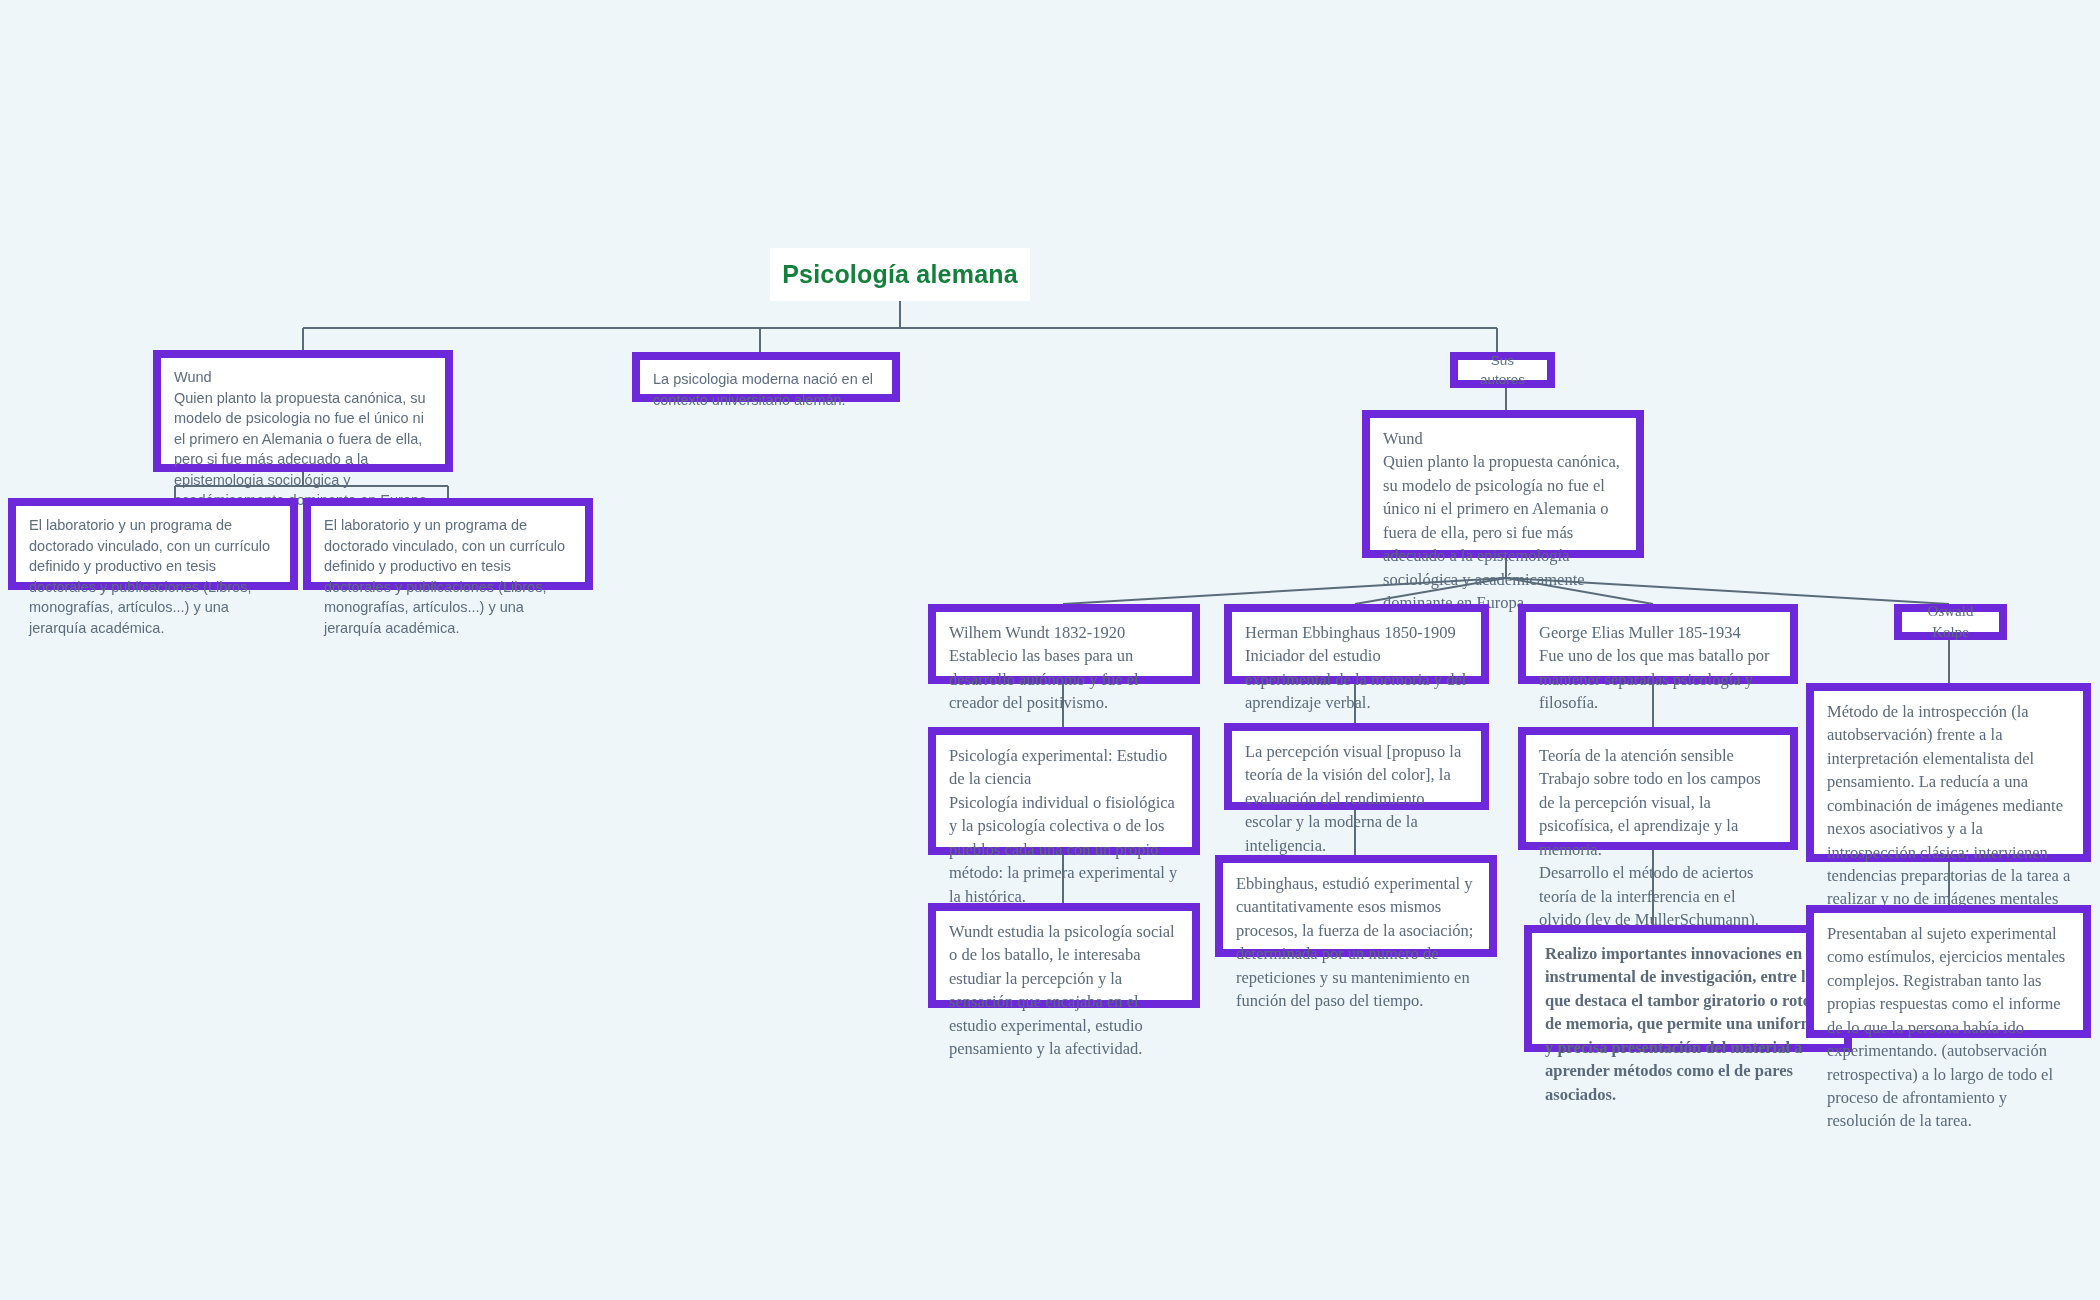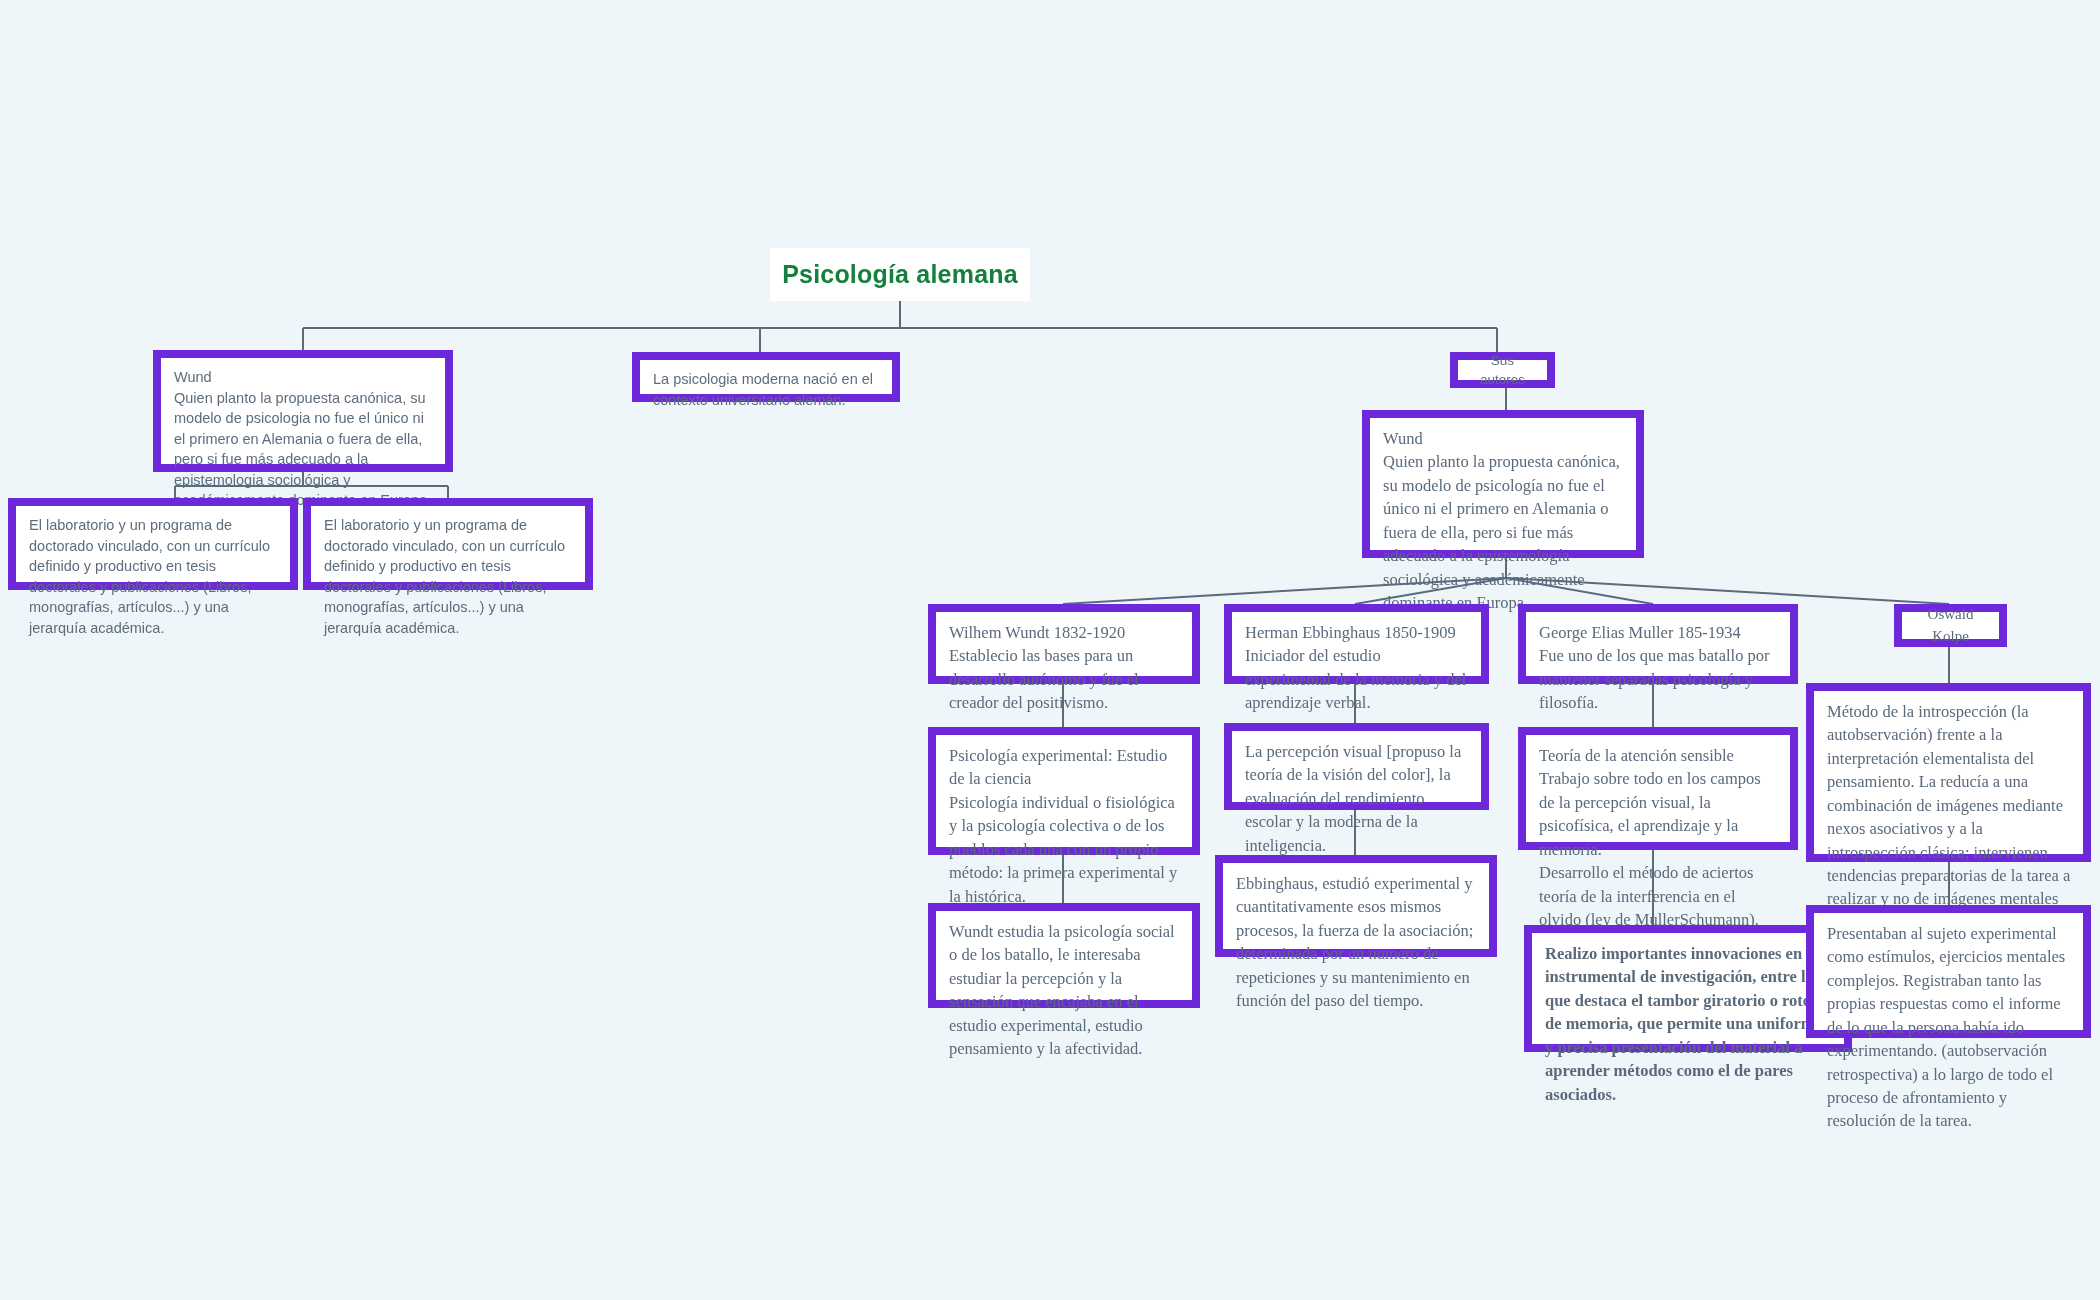--- a/index.html
+++ b/index.html
@@ -145,17 +145,17 @@
   <div class="node serif" style="left:1224px; top:723px; width:265px; height:87px;">La percepción visual [propuso la teoría de la visión del color], la evaluación del rendimiento escolar y la moderna de la inteligencia.</div>
   <div class="node serif" style="left:1215px; top:855px; width:282px; height:102px;">Ebbinghaus, estudió experimental y cuantitativamente esos mismos procesos, la fuerza de la asociación; determinada por un numero de repeticiones y su mantenimiento en función del paso del tiempo.</div>
 
   <div class="node serif" style="left:1518px; top:604px; width:280px; height:80px;">George Elias Muller 185-1934
 Fue uno de los que mas batallo por mantener separadas psicología y filosofía.</div>
   <div class="node serif" style="left:1518px; top:727px; width:280px; height:123px;">Teoría de la atención sensible
 Trabajo sobre todo en los campos de la percepción visual, la psicofísica, el aprendizaje y la memoria.
 Desarrollo el método de aciertos teoría de la interferencia en el olvido (ley de MullerSchumann).</div>
   <div class="node serif" style="left:1524px; top:925px; width:328px; height:127px;font-weight:bold;">Realizo importantes innovaciones en el instrumental de investigación, entre los que destaca el tambor giratorio o rotor de memoria, que permite una uniforme y precisa presentación del material a aprender métodos como el de pares asociados.</div>
 
-  <div class="node serif centered" style="left:1894px; top:604px; width:113px; height:43px; font-size:15px;">Oswald Kolpe</div>
+  <div class="node serif centered" style="left:1894px; top:604px; width:113px; height:36px; font-size:15px;">Oswald Kolpe</div>
   <div class="node serif" style="left:1806px; top:683px; width:285px; height:179px;">Método de la introspección (la autobservación) frente a la interpretación elementalista del pensamiento. La reducía a una combinación de imágenes mediante nexos asociativos y a la introspección clásica; intervienen tendencias preparatorias de la tarea a realizar y no de imágenes mentales sobre las que el pensamiento opera, como método la introspección experimental sistemática.</div>
   <div class="node serif" style="left:1806px; top:905px; width:285px; height:133px;">Presentaban al sujeto experimental como estímulos, ejercicios mentales complejos. Registraban tanto las propias respuestas como el informe de lo que la persona había ido experimentando. (autobservación retrospectiva) a lo largo de todo el proceso de afrontamiento y resolución de la tarea.</div>
 
 </div>
 
 </body></html>

